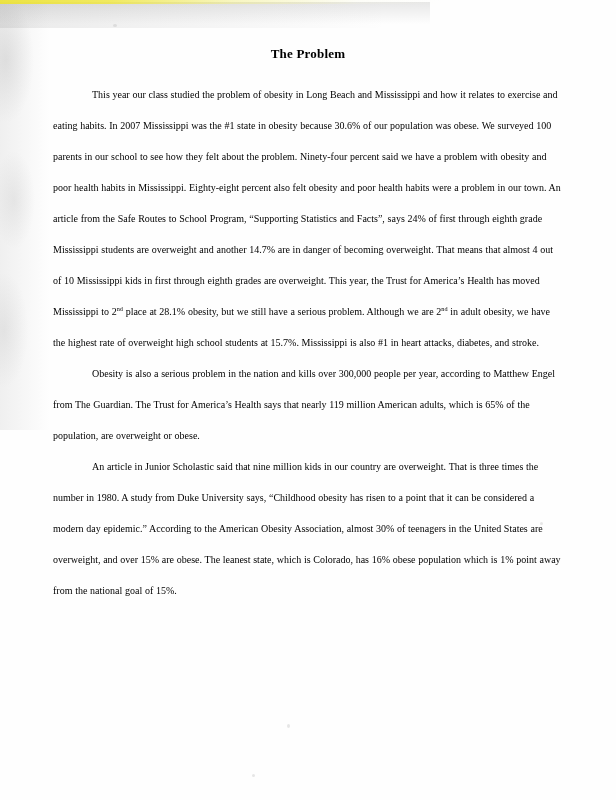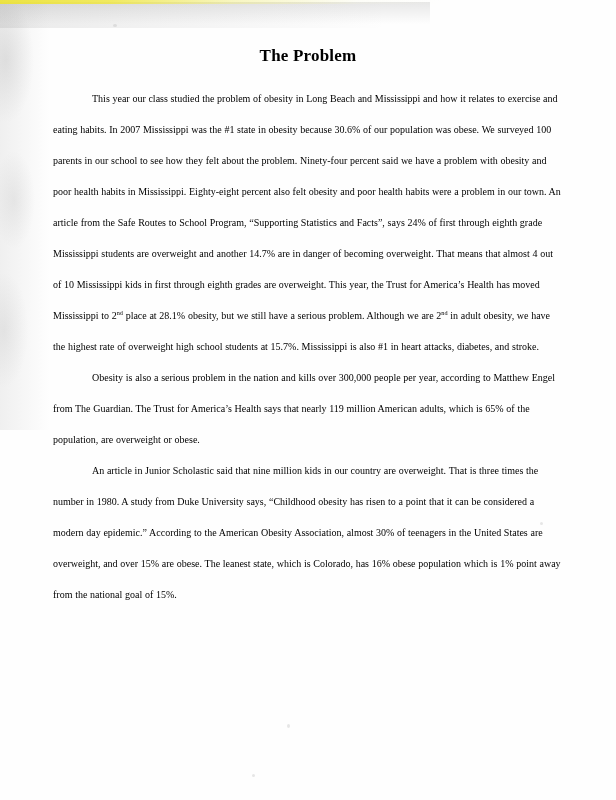--- a/index.html
+++ b/index.html
@@ -75,21 +75,21 @@
   .doc-body {
     position: absolute;
     left: 53px;
     top: 46px;
     width: 510px;
   }
 
   .doc-title {
     margin: 0 0 17px 0;
     text-align: center;
-    font-size: 17px;
+    font-size: 13px;
     font-weight: bold;
     letter-spacing: .2px;
   }
 
   p.para {
     margin: 0;
     font-size: 10px;
     line-height: 31px;
     text-indent: 39px;
     text-align: left;

